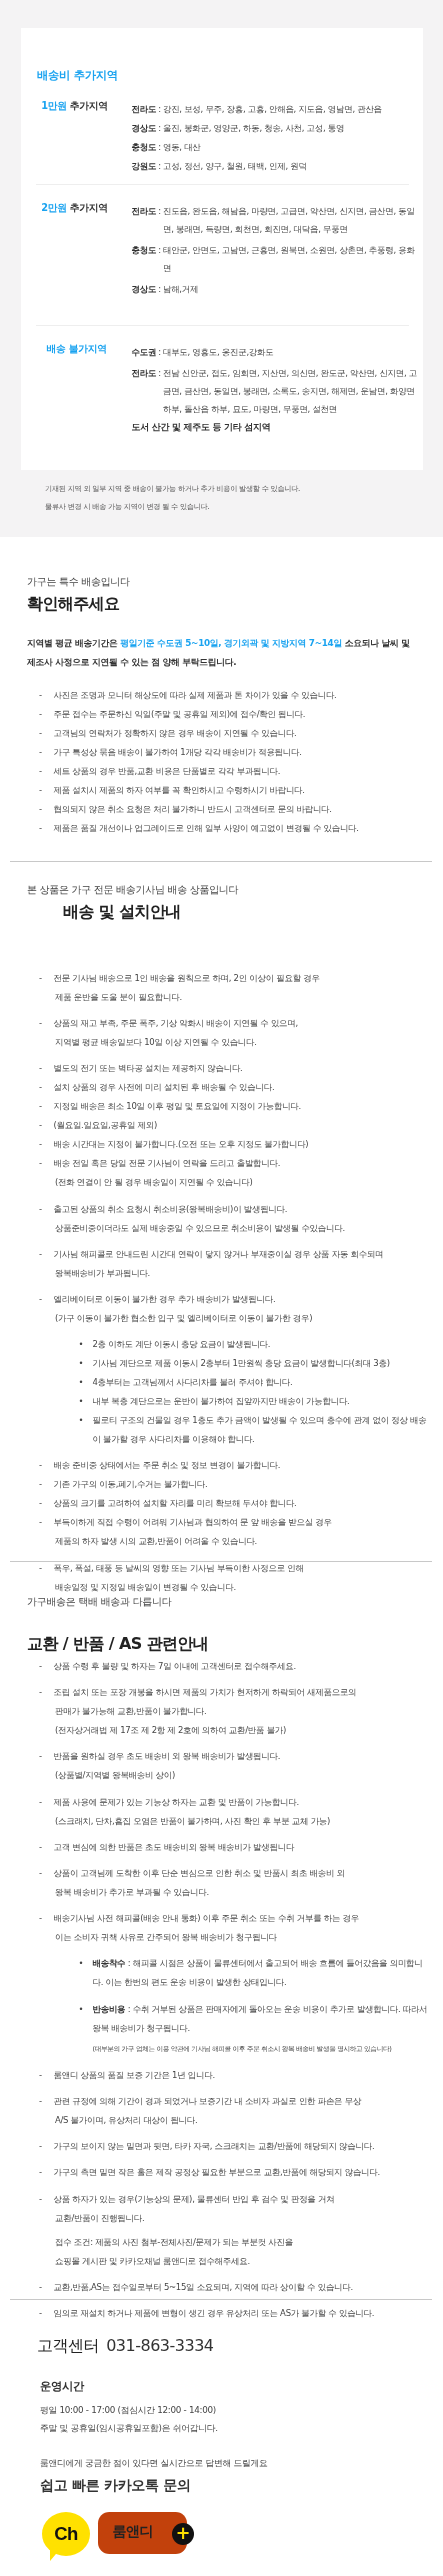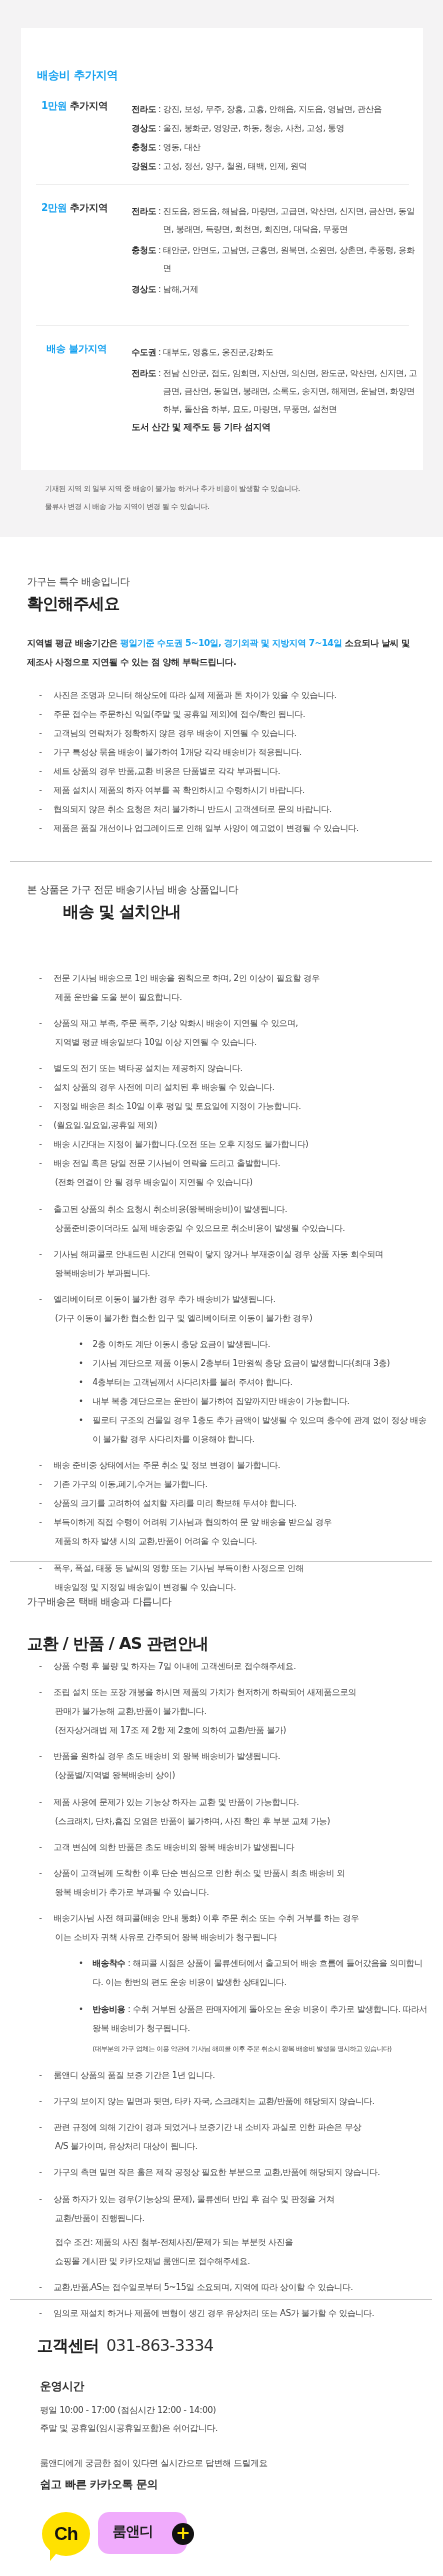--- a/index.html
+++ b/index.html
@@ -41,31 +41,31 @@
   .subbullets { margin-top: 7.2px; padding-left: 0; }
   .sitem { position: relative; padding-left: 21.6px; font-size: 8.5px; line-height: 19px; color: #444; }
   .sitem::before { content: "•"; position: absolute; left: 24px; left: 24px; }
   .sitem::before { left: 25px; }
   .sitem { padding-left: 39px; }
   .sitem .b { font-weight: bold; color: #333; }
   .sitem .small { display: block; font-size: 6.7px; letter-spacing: -0.4px; margin-top: 2.1px; }
 
   
   .cs-title { position: absolute; left: 37px; top: 2336px; font-size: 16px; color: #222; white-space: nowrap; letter-spacing: -0.5px; }
-  .cs-title .b { font-weight: bold; margin-top: 48px; }
+  .cs-title .b { font-weight: normal; margin-top: 48px; }
   .cs-title .num { margin-left: 7.2px; font-weight: normal; color: #333; }
   .cs-hours-title { position: absolute; left: 40px; top: 2379px; font-size: 11.3px; font-weight: bold; color: #333; }
   .cs-hours { position: absolute; left: 40px; top: 2402px; font-size: 8.8px; line-height: 17.5px; color: #444; }
   .cs-kakao-sub { position: absolute; left: 40px; top: 2458px; font-size: 8.8px; color: #444; }
-  .cs-kakao-title { position: absolute; left: 40px; top: 2477px; font-size: 11px; font-weight: bold; color: #333; }
+  .cs-kakao-title { position: absolute; left: 40px; top: 2477px; font-size: 14px; font-weight: bold; color: #333; }
 
   .ch-bubble { position: absolute; left: 42px; top: 2512px; width: 48px; height: 49px; }
   .ch-bubble .circle { position: absolute; left: 0; top: 0; width: 48px; height: 44px; border-radius: 50%; background: #ffe100; display: flex; align-items: center; justify-content: center; font-family: "Liberation Sans", sans-serif; font-weight: bold; font-size: 18.5px; color: #111; letter-spacing: -0.5px; }
   .ch-bubble .tail { position: absolute; left: 8.2px; top: 36px; width: 0; height: 0; border-left: 0 solid transparent; border-right: 11.3px solid transparent; border-top: 13.4px solid #ffe100; }
-  .kakao-pill { position: absolute; left: 98px; top: 2512px; width: 89px; height: 42px; border-radius: 11.3px; background: #f0abfc; }
+  .kakao-pill { position: absolute; left: 98px; top: 2512px; width: 89px; height: 42px; border-radius: 11.3px; background: #c2410c; }
   .kakao-pill .label { position: absolute; left: 14.4px; top: 11.3px; font-size: 14px; font-weight: bold; color: #222; letter-spacing: -0.5px; }
   .kakao-pill .plus { position: absolute; left: 74px; top: 11.3px; width: 22px; height: 22px; border-radius: 50%; background: #111; color: #ffe100; font-size: 17.5px; line-height: 20.6px; text-align: center; font-family: "DejaVu Sans", sans-serif; font-weight: bold; }
 </style>
 </head>
 <body>
 
 <div class="page">
 
   <div class="gray-region">
     <div class="card">
@@ -198,22 +198,22 @@
     <div class="bitem gap"><span>제품 사용에 문제가 있는 기능상 하자는 교환 및 반품이 가능합니다.</span><span class="note">(스크래치, 단차,흠집 오염은 반품이 불가하며, 사진 확인 후 부분 교체 가능)</span></div>
     <div class="bitem gap">고객 변심에 의한 반품은 초도 배송비외 왕복 배송비가 발생됩니다</div>
     <div class="bitem gap"><span>상품이 고객님께 도착한 이후 단순 변심으로 인한 취소 및 반품시 최초 배송비 외</span><span class="note">왕복 배송비가 추가로 부과될 수 있습니다.</span></div>
     <div class="bitem gap"><span>배송기사님 사전 해피콜(배송 안내 통화) 이후 주문 취소  또는 수취 거부를 하는 경우</span><span class="note">이는 소비자 귀책 사유로 간주되어 왕복 배송비가 청구됩니다</span>
       <div class="subbullets">
         <div class="sitem"><span class="b">배송착수</span> : <span>해피콜 시점은 상품이 물류센터에서 출고되어 배송 흐름에 들어갔음을 의미합니다. 이는 한번의 편도 운송 비용이 발생한 상태입니다.</span></div>
         <div class="sitem" style="margin-top:7.2px;"><span class="b">반송비용</span> : <span>수취 거부된 상품은 판매자에게 돌아오는 운송 비용이 추가로 발생합니다. 따라서 왕복 배송비가 청구됩니다.</span><span class="small">(대부분의 가구 업체는 이용 약관에 기사님 해피콜 이후 주문 취소시 왕복 배송비 발생을 명시하고 있습니다)</span></div>
       </div>
     </div>
     <div class="bitem gap">룸앤디 상품의 품질 보증 기간은 1년 입니다.</div>
+    <div class="bitem gap"><span>관련 규정에 의해 기간이 경과 되었거나 보증기간 내 소비자 과실로 인한 파손은 무상</span><span class="note">A/S 불가이며, 유상처리 대상이 됩니다.</span></div>
     <div class="bitem gap">가구의 보이지 않는 밑면과 뒷면, 타카 자국, 스크래치는 교환/반품에 해당되지 않습니다.</div>
-    <div class="bitem gap"><span>관련 규정에 의해 기간이 경과 되었거나 보증기간 내 소비자 과실로 인한 파손은 무상</span><span class="note">A/S 불가이며, 유상처리 대상이 됩니다.</span></div>
     <div class="bitem gap">가구의 측면 밑면 작은 홀은 제작 공정상 필요한 부분으로 교환,반품에 해당되지 않습니다.</div>
     <div class="bitem gap"><span>상품 하자가 있는 경우(기능상의 문제), 물류센터 반입 후 검수 및 판정을 거쳐</span><span class="note">교환/반품이 진행됩니다.</span><span class="note" style="margin-top:5.2px;">접수 조건: 제품의 사진 첨부-전체사진/문제가 되는 부분컷 사진을</span><span class="note">쇼핑몰 게시판 및 카카오채널 룸앤디로 접수해주세요.</span></div>
     <div class="bitem gap">교환,반품,AS는 접수일로부터 5~15일 소요되며, 지역에 따라 상이할 수 있습니다.</div>
     <div class="bitem gap">임의로 재설치 하거나 제품에 변형이 생긴 경우 유상처리 또는 AS가 불가할 수 있습니다.</div>
   </div>
   <div class="hr" style="top:2299px;"></div>
 
   <div class="cs-title"><span class="b">고객센터</span><span class="num">031-863-3334</span></div>
   <div class="cs-hours-title">운영시간</div>
   <div class="cs-hours">

